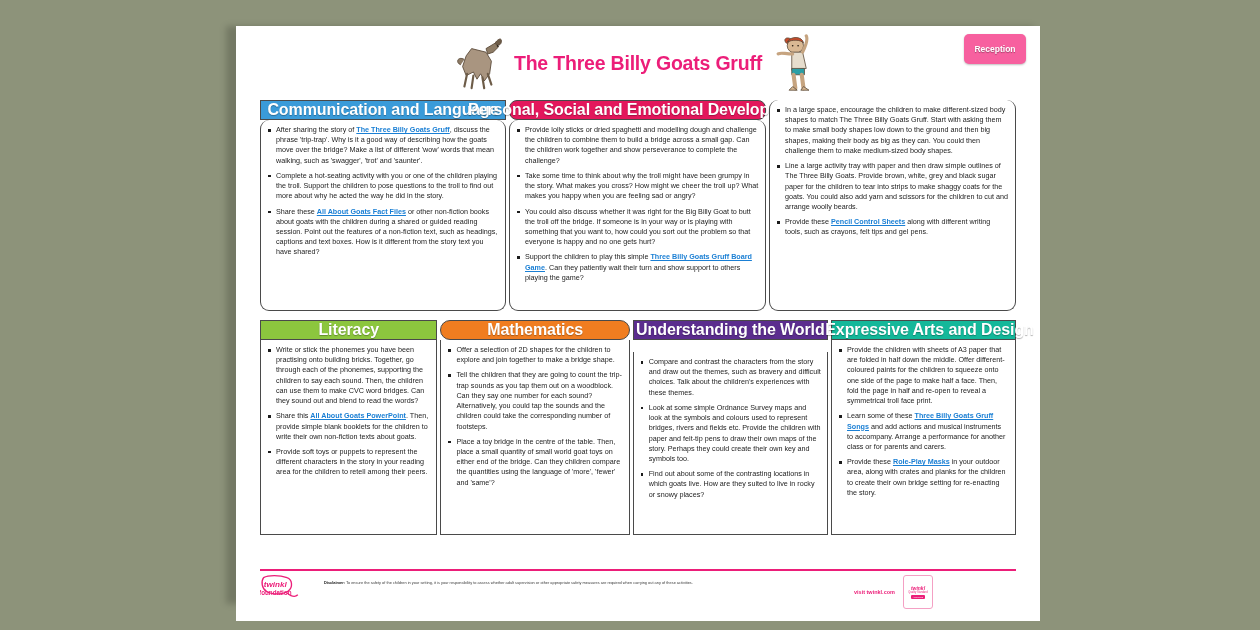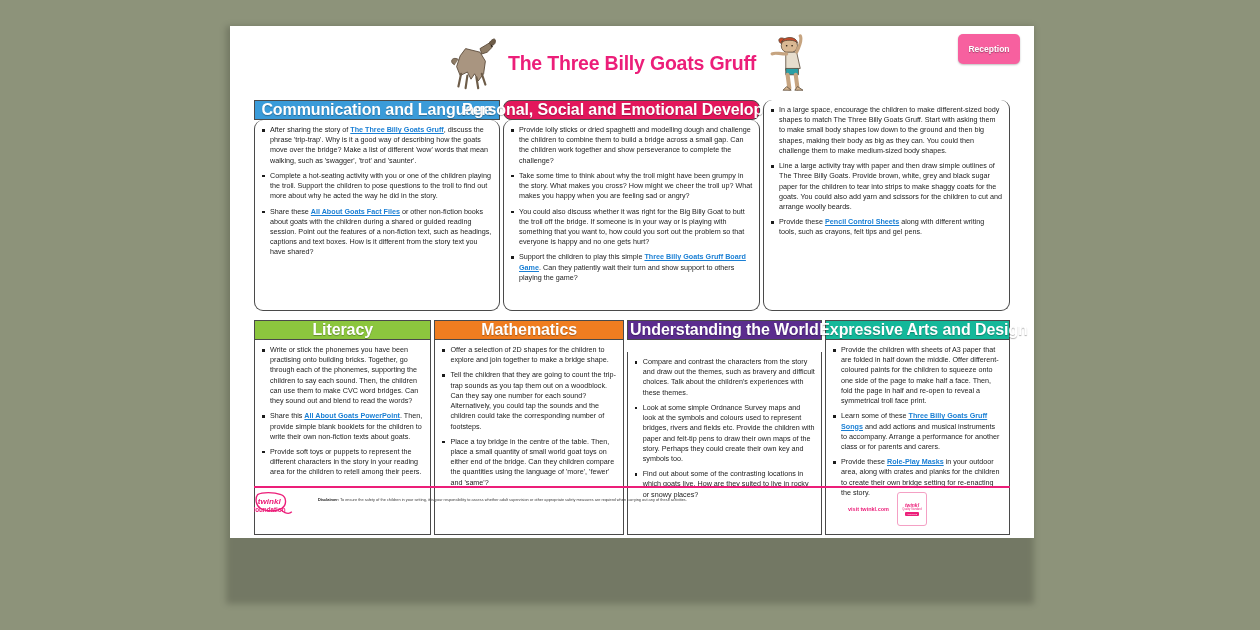--- a/index.html
+++ b/index.html
@@ -18,24 +18,24 @@
     left: 226px;
     top: 26px;
     width: 808px;
     height: 578px;
     background: rgba(0,0,0,0.18);
     border-radius: 2px;
     filter: blur(3px);
   }
   .page {
     position: absolute;
-    left: 230px;
+    left: 236px;
     top: 26px;
     width: 804px;
-    height: 512px;
+    height: 595px;
     background: #ffffff;
     box-sizing: border-box;
     overflow: hidden;
   }
 
   
   .header {
     position: relative;
     height: 74px;
   }
@@ -317,21 +317,21 @@
         </div>
         <div class="col-body">
           <ul class="bullets">
             <li><span>Write or stick the phonemes you have been practising onto building bricks. Together, go through each of the phonemes, supporting the children to say each sound. Then, the children can use them to make CVC word bridges. Can they sound out and blend to read the words?</span></li>
             <li><span>Share this </span><span class="lnk">All About Goats PowerPoint</span><span>. Then, provide simple blank booklets for the children to write their own non-fiction texts about goats.</span></li>
             <li><span>Provide soft toys or puppets to represent the different characters in the story in your reading area for the children to retell among their peers.</span></li>
           </ul>
         </div>
       </div>
       <div class="col c2">
-        <div class="col-head" style="background: rgb(240, 125, 32);">
+        <div class="col-head" style="background: rgb(240, 125, 32); border-radius: 10px;">
           <span>Mathematics</span>
         </div>
         <div class="col-body">
           <ul class="bullets">
             <li><span>Offer a selection of 2D shapes for the children to explore and join together to make a bridge shape.</span></li>
             <li><span>Tell the children that they are going to count the trip-trap sounds as you tap them out on a woodblock. Can they say one number for each sound? Alternatively, you could tap the sounds and the children could take the corresponding number of footsteps.</span></li>
             <li><span>Place a toy bridge in the centre of the table. Then, place a small quantity of small world goat toys on either end of the bridge. Can they children compare the quantities using the language of 'more', 'fewer' and 'same'?</span></li>
           </ul>
         </div>
       </div>

